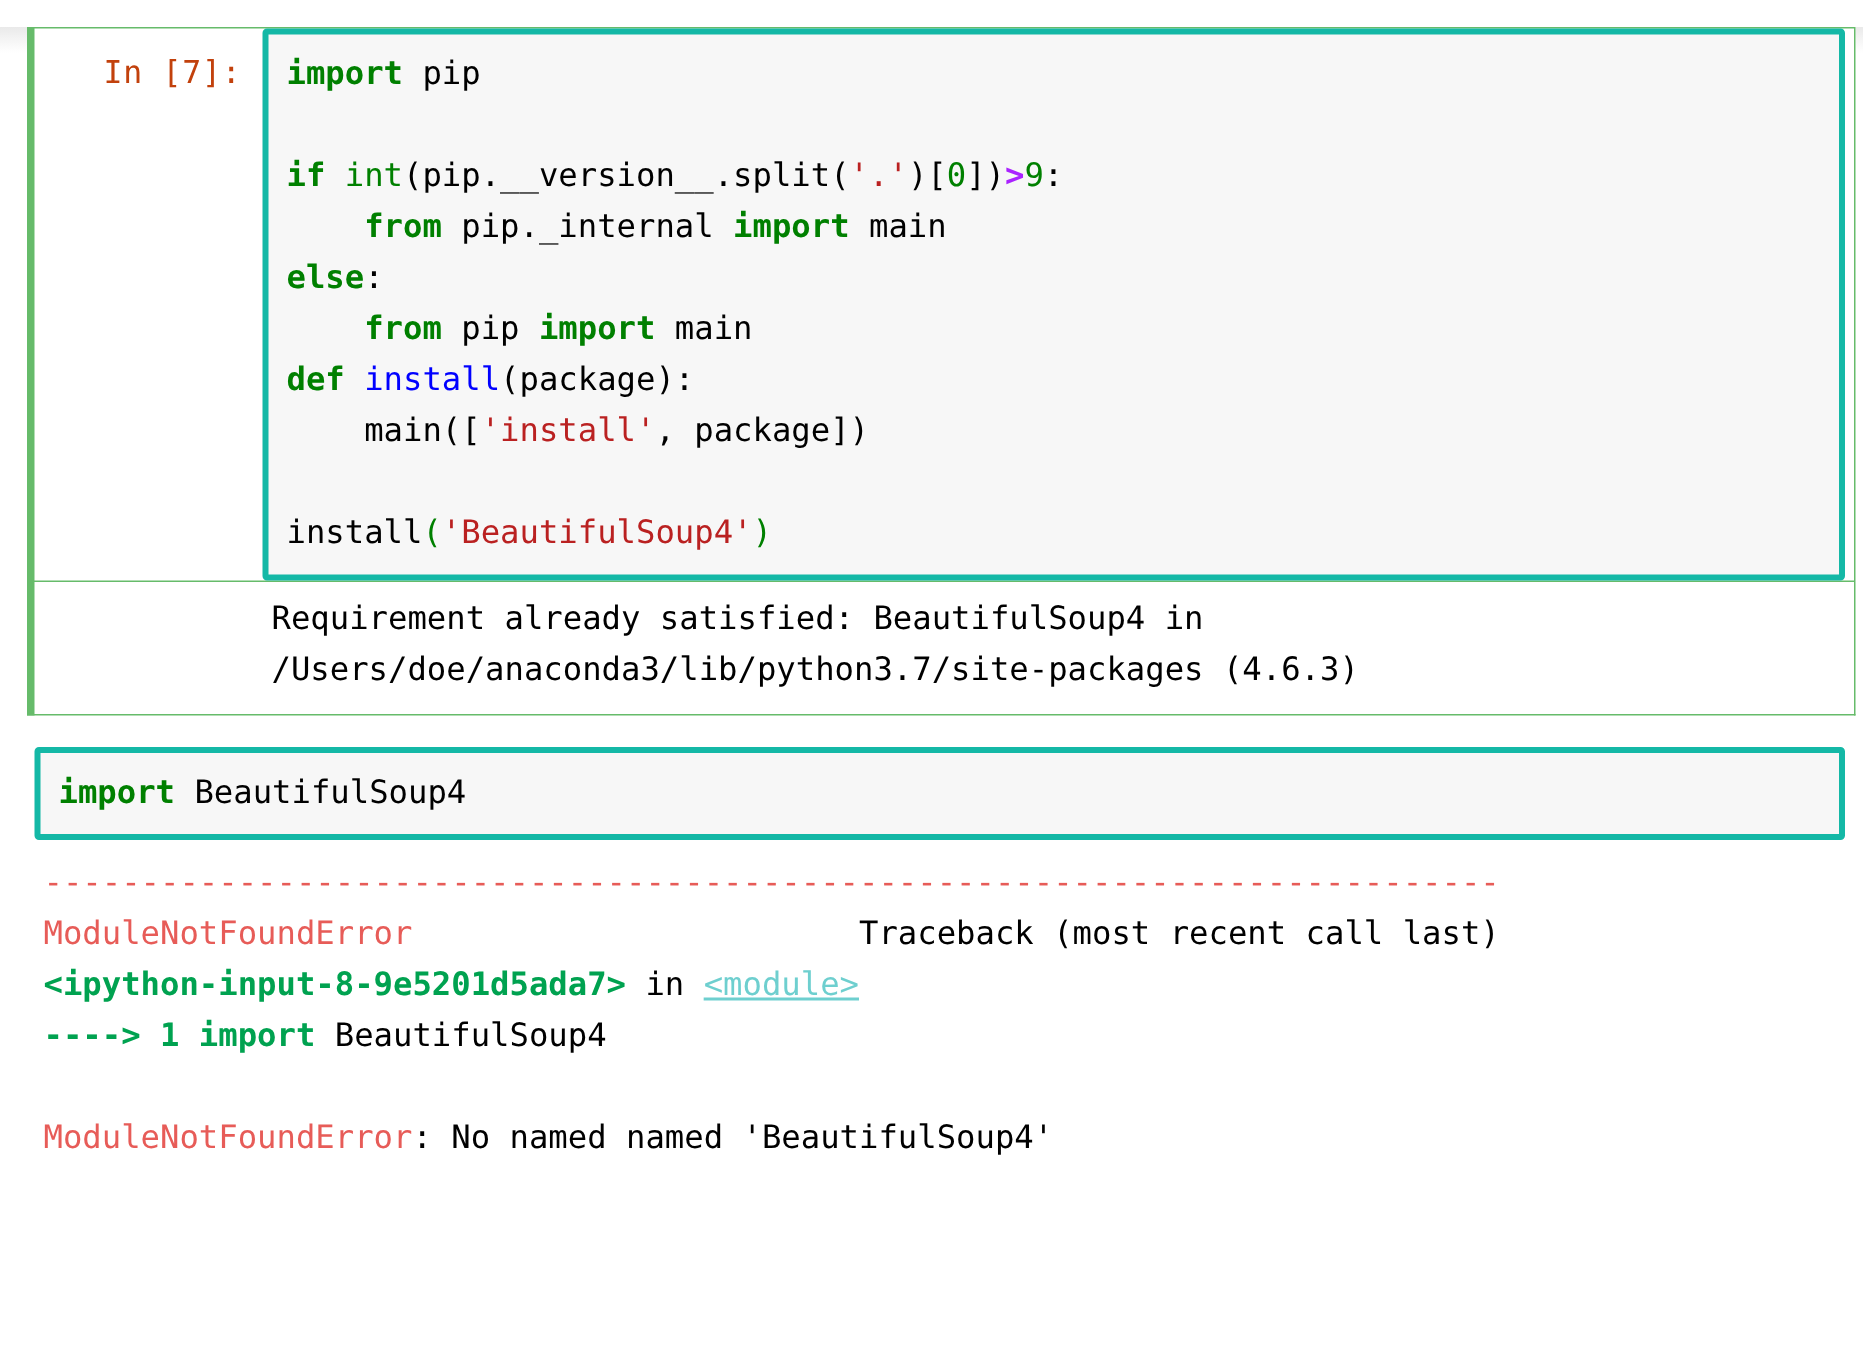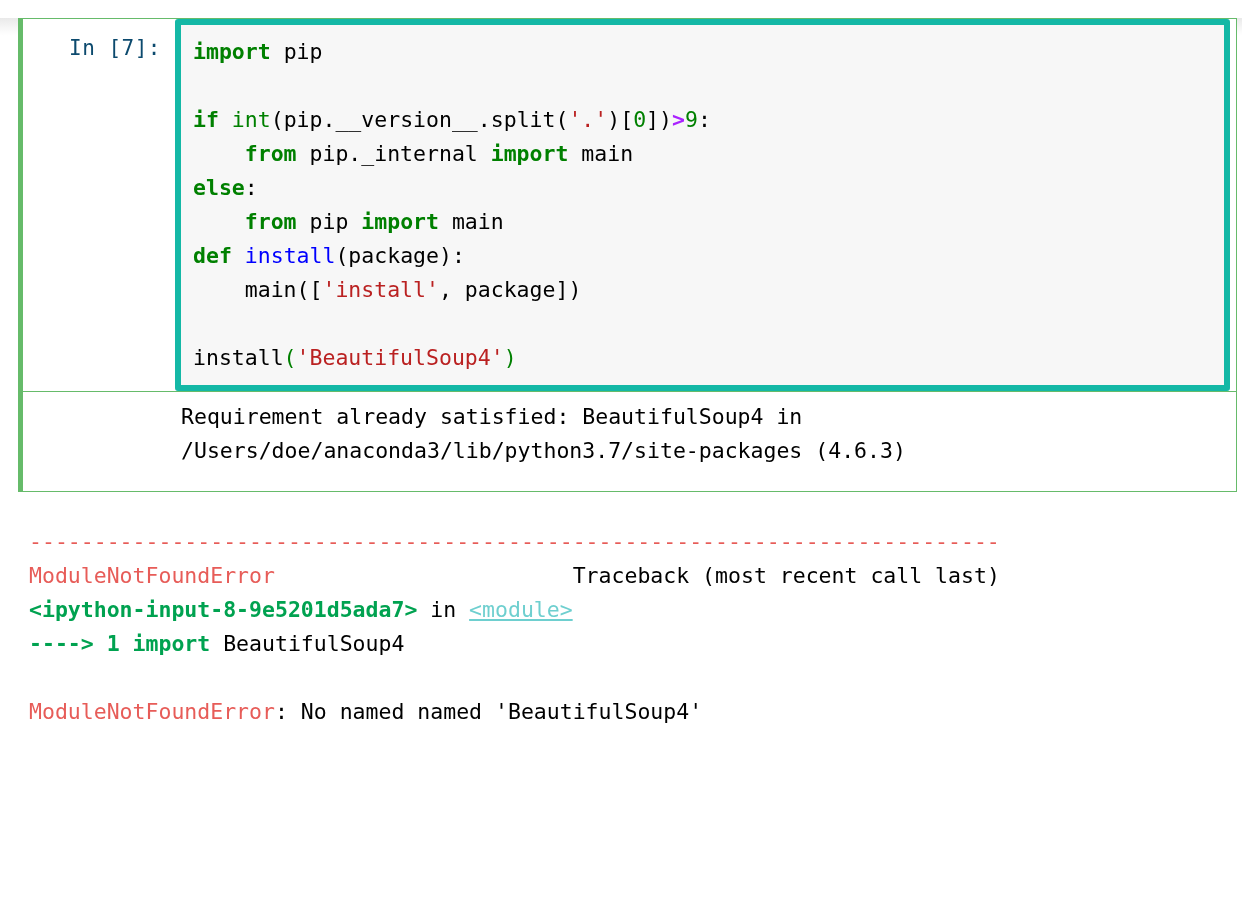--- a/index.html
+++ b/index.html
@@ -50,21 +50,21 @@
     border-left: 5px solid transparent;
     background: #ffffff;
   }
 
   .prompt {
     flex: 0 0 auto;
     width: 152px;
     text-align: right;
     padding-right: 14px;
     padding-top: 12px;
-    color: #0c4a6e;
+    color: #c2410c;
     font-family: "DejaVu Sans Mono", "Liberation Mono", monospace;
     font-size: 21px;
     line-height: 34px;
     letter-spacing: 0.5px;
     white-space: pre;
     user-select: none;
   }
 
   .prompt-empty {
     flex: 0 0 auto;
@@ -72,21 +72,21 @@
   }
 
   .cell-body {
     flex: 1 1 auto;
     min-width: 0;
     padding-right: 6px;
   }
 
   .input-area {
     background: #f7f7f7;
-    border: 6px solid #14b8a6;
+    border: 4px solid #14b8a6;
     border-radius: 3px;
     padding: 10px 12px 10px 12px;
     margin: 0;
   }
 
   pre.code, pre.outtext {
     margin: 0;
     font-family: "DejaVu Sans Mono", "Liberation Mono", monospace;
     font-size: 21.5px;
     line-height: 34px;
@@ -143,31 +143,34 @@
 <span class="n">    </span><span class="k">from</span><span class="n"> pip._internal </span><span class="k">import</span><span class="n"> main</span>
 <span class="k">else</span><span class="p">:</span>
 <span class="n">    </span><span class="k">from</span><span class="n"> pip </span><span class="k">import</span><span class="n"> main</span>
 <span class="k">def</span><span class="n"> </span><span class="nf">install</span><span class="p">(package):</span>
 <span class="p">    main([</span><span class="s">'install'</span><span class="p">, package])</span>
 
 <span class="n">install</span><span class="pg">(</span><span class="s">'BeautifulSoup4'</span><span class="pg">)</span></pre>
       </div>
     </div>
   </div>
-  <div class="cell cell-selected" style="margin:0 5px 0 18px; border-top:none; padding-bottom:13px;">
+  <div class="cell cell-selected" style="margin:0 5px 0 18px; border-top:none; padding-bottom:2px;">
     <div class="prompt-empty"></div>
     <div class="cell-body">
       <div class="out-stream">
         <pre class="outtext"><span class="a-black">Requirement already satisfied: BeautifulSoup4 in /Users/doe/anaconda3/lib/python3.7/site-packages (4.6.3)</span></pre>
       </div>
     </div>
   </div>
 
   <div class="cell cell-unselected" style="margin:20px 5px 0 18px;">
     <div class="cell-body">
+      <div class="input-area">
+        <pre class="code"><span class="k">import</span><span class="n"> </span><span class="n">BeautifulSoup4</span></pre>
+      </div>
       <div class="out-error">
         <pre class="outtext"><span class="a-red">---------------------------------------------------------------------------</span>
 <span class="a-red">ModuleNotFoundError</span><span class="a-black">                       Traceback (most recent call last)</span>
 <span class="a-green">&lt;ipython-input-8-9e5201d5ada7&gt;</span><span class="a-black"> in </span><span class="a-cyan">&lt;module&gt;</span>
 <span class="a-green">----&gt; 1 import</span><span class="a-black"> BeautifulSoup4</span>
 
 <span class="a-red">ModuleNotFoundError</span><span class="a-black">: No named named 'BeautifulSoup4'</span></pre>
       </div>
     </div>
   </div>

